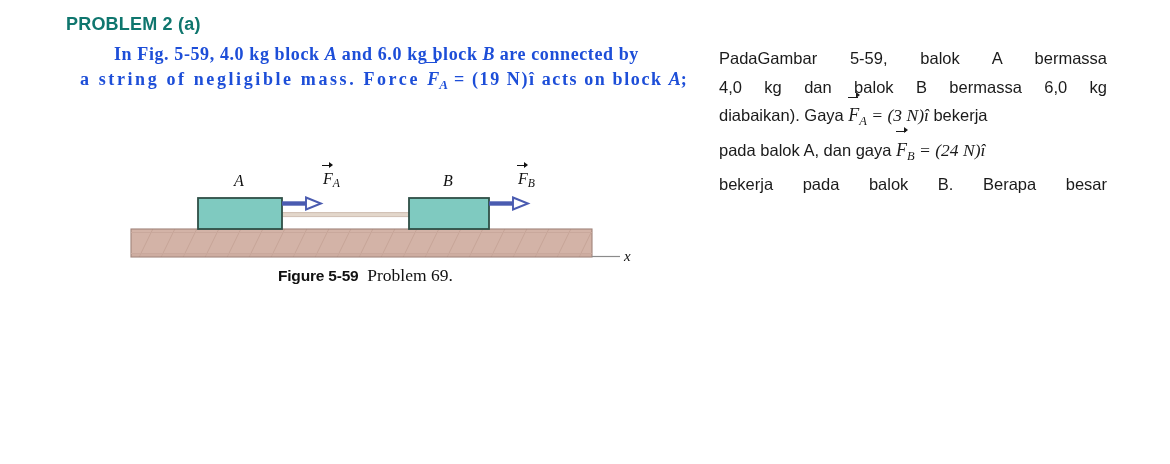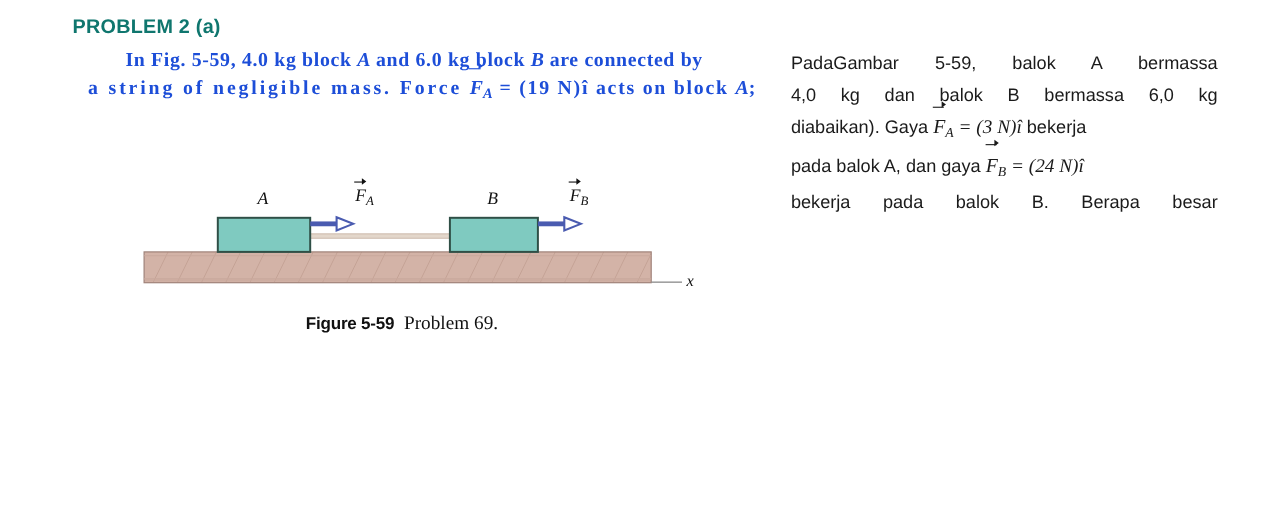--- a/index.html
+++ b/index.html
@@ -151,21 +151,20 @@
     pointer-events: none;
   }
   #figure-caption {
     position: absolute;
     left: 278px;
     top: 265px;
     font-family: "Liberation Serif", serif;
     font-size: 17px;
     white-space: nowrap;
     color: #111111;
-    margin-top: 18px;
   }
   #figure-caption .capbold {
     font-family: "Liberation Sans", sans-serif;
     font-weight: bold;
     font-size: 15.5px;
     letter-spacing: -0.2px;
   }
   #figure-caption .captext {
     font-family: "Liberation Serif", serif;
     font-size: 17.5px;

